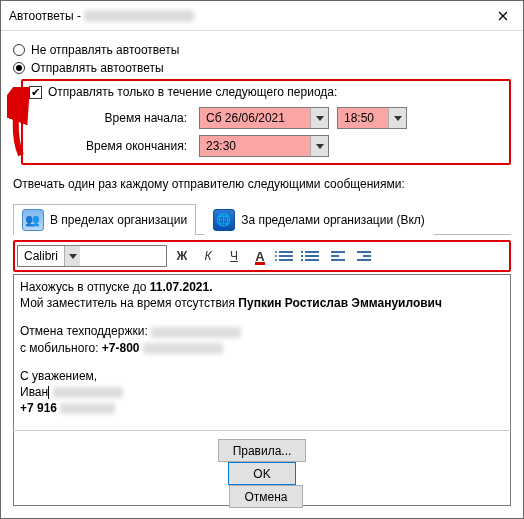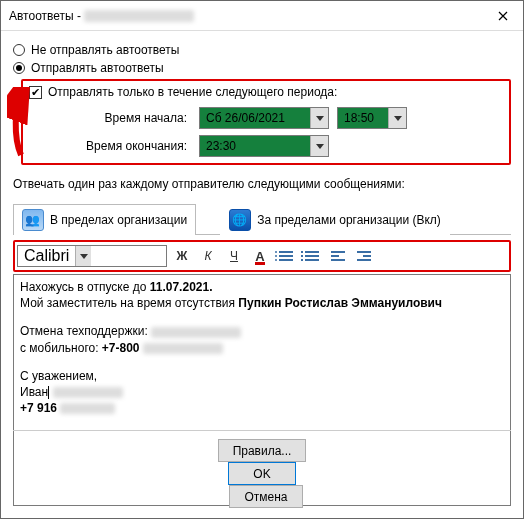--- a/index.html
+++ b/index.html
@@ -12,37 +12,37 @@
   .body { padding: 10px 12px 0 12px; position: relative; }
   .radio-row { display: flex; align-items: center; gap: 6px; margin: 2px 0 4px 0; font-size:12px;}
   .radio { width:12px; height:12px; border:1px solid #333; border-radius:50%; display:inline-flex; align-items:center; justify-content:center; background:#fff;}
   .radio.sel::after { content:""; width:6px; height:6px; background:#000; border-radius:50%;}
   .arrow { position:absolute; left:6px; top:56px; z-index:10; }
   .checkbox { width:13px; height:13px; border:1px solid #333; background:#fff; display:inline-flex;align-items:center;justify-content:center; font-size:11px; line-height:1;}
   .period-box { border:2px solid #d00; border-radius:2px; padding:4px 6px 6px 60px; margin:3px 0 8px 8px; position:relative;}
   .period-check-row { position:absolute; left:6px; top:4px; display:flex; align-items:center; gap:6px; white-space:nowrap;}
   .time-grid { margin-top:22px; display:grid; grid-template-columns: 108px 130px 70px; gap:6px 8px; align-items:center;}
   .time-grid .lbl { text-align:right; padding-right:4px;}
-  .combo { height:22px; border:1px solid #7a7a7a; background:#15803d; display:flex; align-items:center; position:relative; font-size:12px;}
+  .combo { height:22px; border:1px solid #7a7a7a; background:#fca5a5; display:flex; align-items:center; position:relative; font-size:12px;}
   .combo .val { flex:1; padding:0 6px; overflow:hidden; white-space:nowrap;}
   .combo .btn { width:18px; height:100%; border-left:1px solid #adadad; background:#e1e1e1; display:flex; align-items:center; justify-content:center;}
   .chev { width:0;height:0;border-left:4px solid transparent;border-right:4px solid transparent;border-top:5px solid #333;}
   .reply-label { margin: 12px 0; font-size:12px;}
-  .tabs { display:flex; align-items:center; gap:24px; border-bottom:1px solid #bbb; padding-bottom:0; height:32px;}
+  .tabs { display:flex; align-items:center; gap:8px; border-bottom:1px solid #bbb; padding-bottom:0; height:32px;}
   .tab { display:flex; align-items:center; gap:6px; padding:4px 8px; font-size:12px; border:1px solid transparent; border-bottom:none; position:relative; top:1px; background:#fff;}
   .tab.active { border-color:#bbb; background:#fff;}
   .tab .ticon { width:22px; height:22px; border-radius:3px; display:flex; align-items:center; justify-content:center;}
   .ticon-inside {background: linear-gradient(#7fb7ef,#b8d8f6); border:1px solid #4a8bcf;}
   .ticon-inside::before{content:"👥"; font-size:12px;}
   .ticon-outside{background:linear-gradient(#2b7cd3,#0a4faa); border:1px solid #0a4faa;}
   .ticon-outside::before{content:"🌐"; font-size:12px; color:#fff;}
   .format-box { border:2px solid #d00; border-radius:2px; padding:2px; margin:5px 0 2px 0;}
   .format-bar { display:flex; align-items:center; gap:4px; height:24px;}
   .fcombo { height:22px; border:1px solid #7a7a7a; display:flex; align-items:center; background:#fff;}
-  .fcombo .fval{ padding:0 6px; font-size:16px;}
+  .fcombo .fval{ padding:0 6px; font-size:12px;}
   .fcombo .fbtn{ width:16px; height:100%; border-left:1px solid #adadad; background:#e1e1e1; display:flex;align-items:center;justify-content:center;}
   .fbtn-s { width:22px; height:22px; display:flex; align-items:center; justify-content:center; font-size:12px; color:#333; border:1px solid transparent;}
   .fbtn-b{font-weight:bold;} .fbtn-i{font-style:italic;} .fbtn-u{text-decoration:underline;}
   .font-a { position:relative; font-weight:bold; font-size:13px;}
   .font-a::after{content:""; position:absolute; left:0; right:0; bottom:-1px; height:3px; background:#d00000;}
   .list-ic { display:flex; flex-direction:column; gap:2px; width:14px;}
   .list-ic .ln{ height:2px; background:#3a6ea5; position:relative;}
   .list-ic.bul .ln::before{content:"";position:absolute;left:-4px;top:0;width:2px;height:2px;background:#3a6ea5;border-radius:50%;}
   .list-ic.num .ln::before{content:"";position:absolute;left:-4px;top:0;width:2px;height:2px;background:#3a6ea5;}
   .editor { border:1px solid #7a7a7a; height:232px; padding:4px 6px; font-size:12px; line-height:1.35; overflow:auto; background:#fff; margin-top:2px;}

